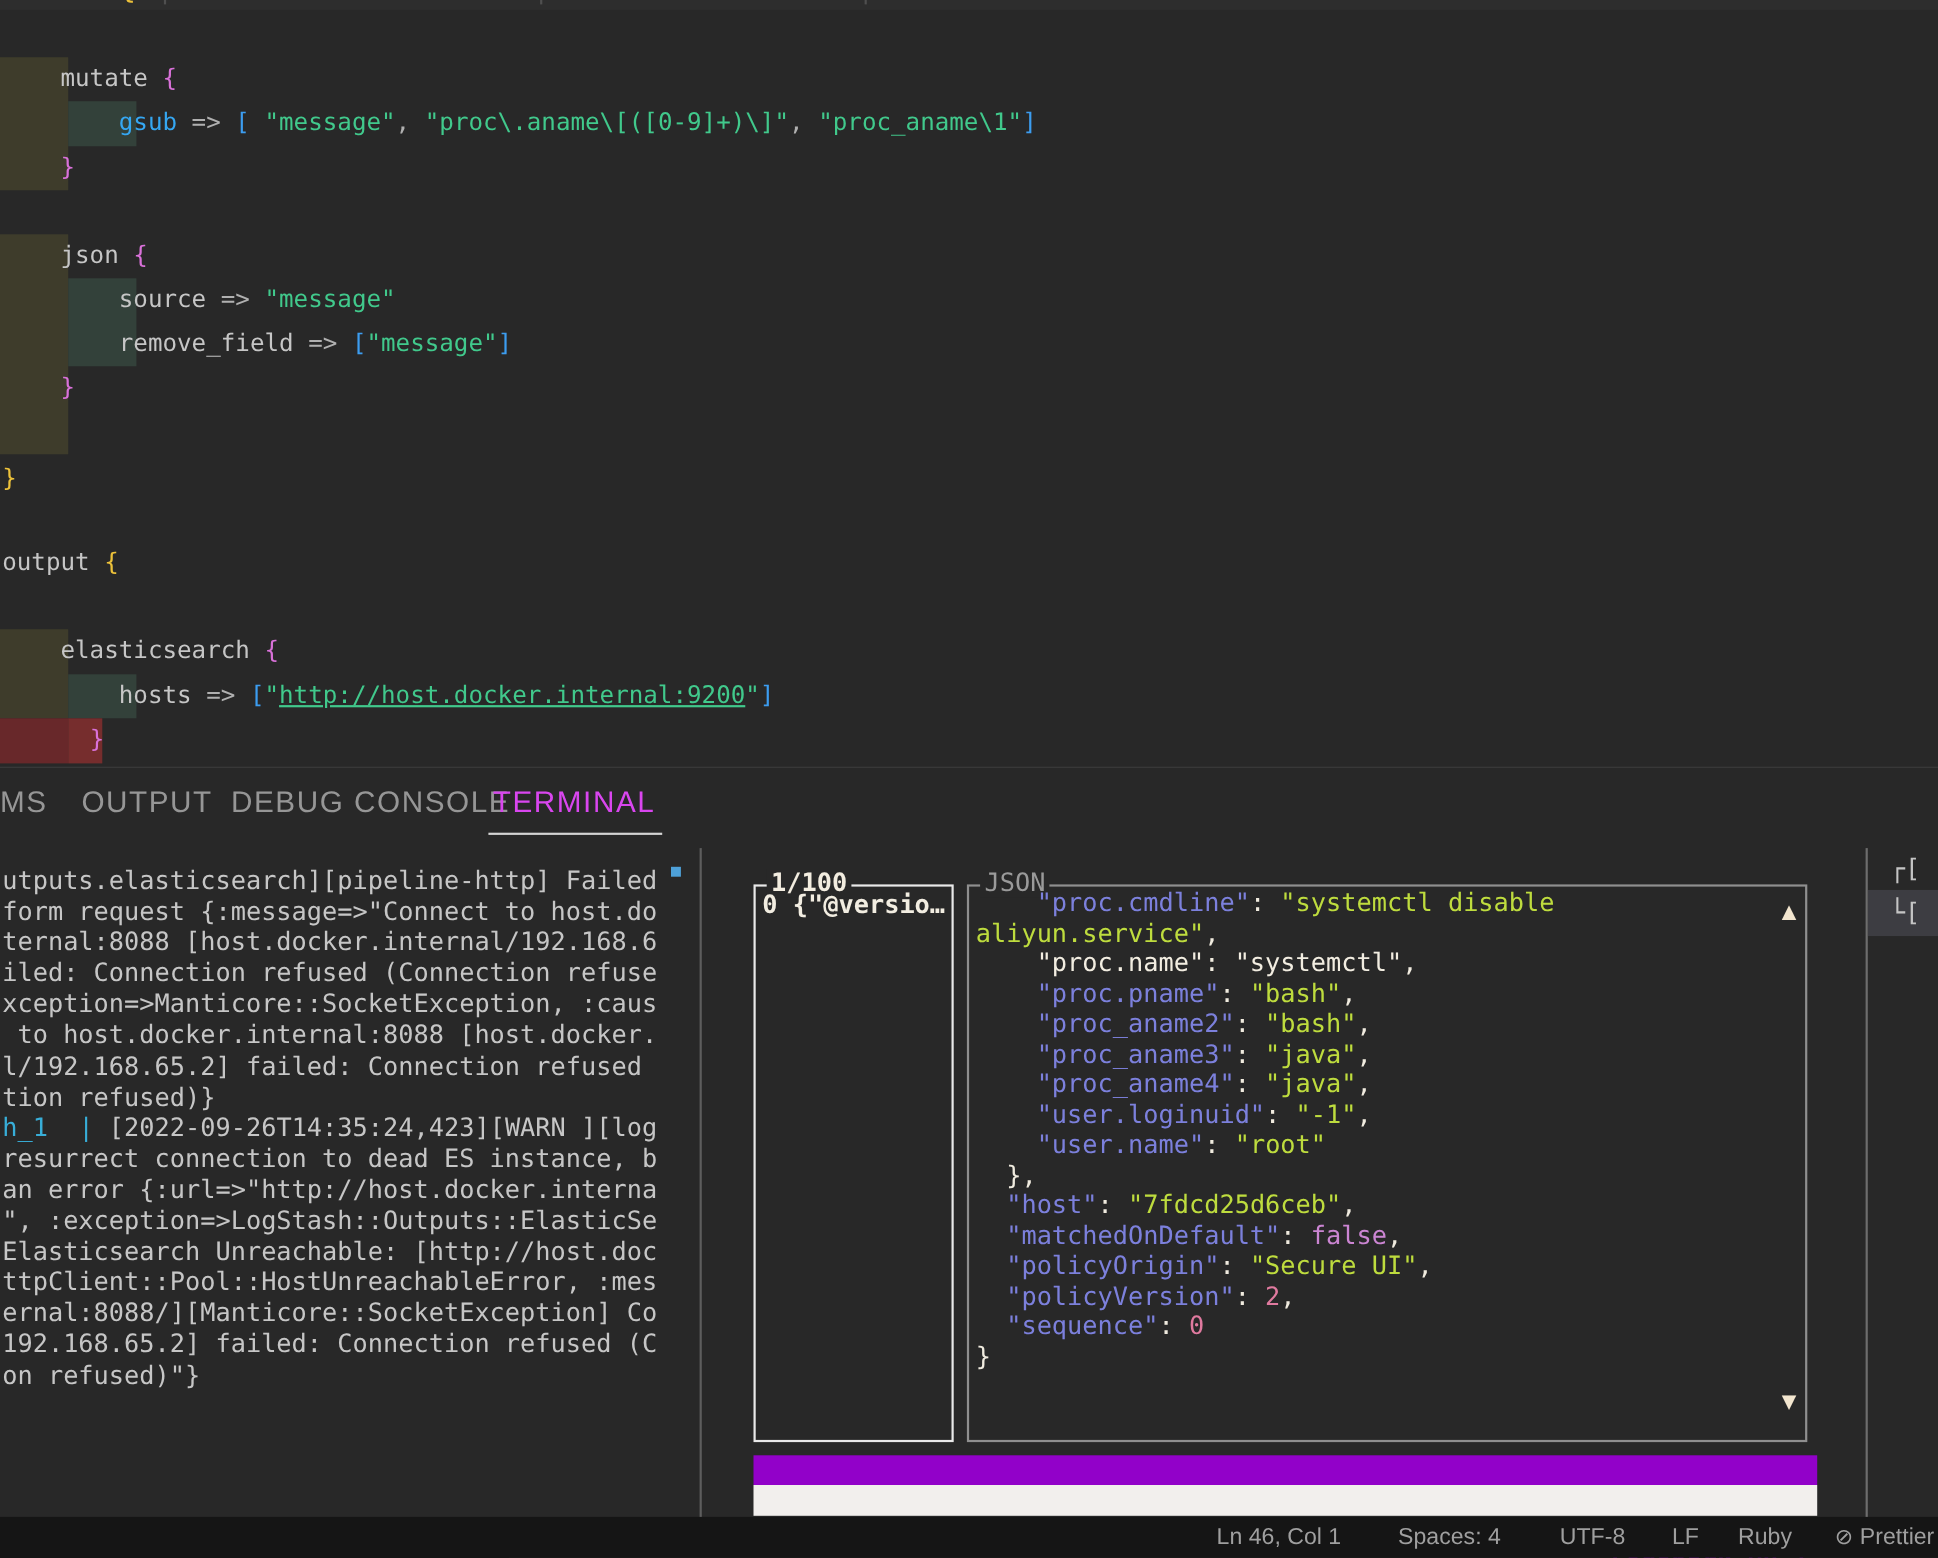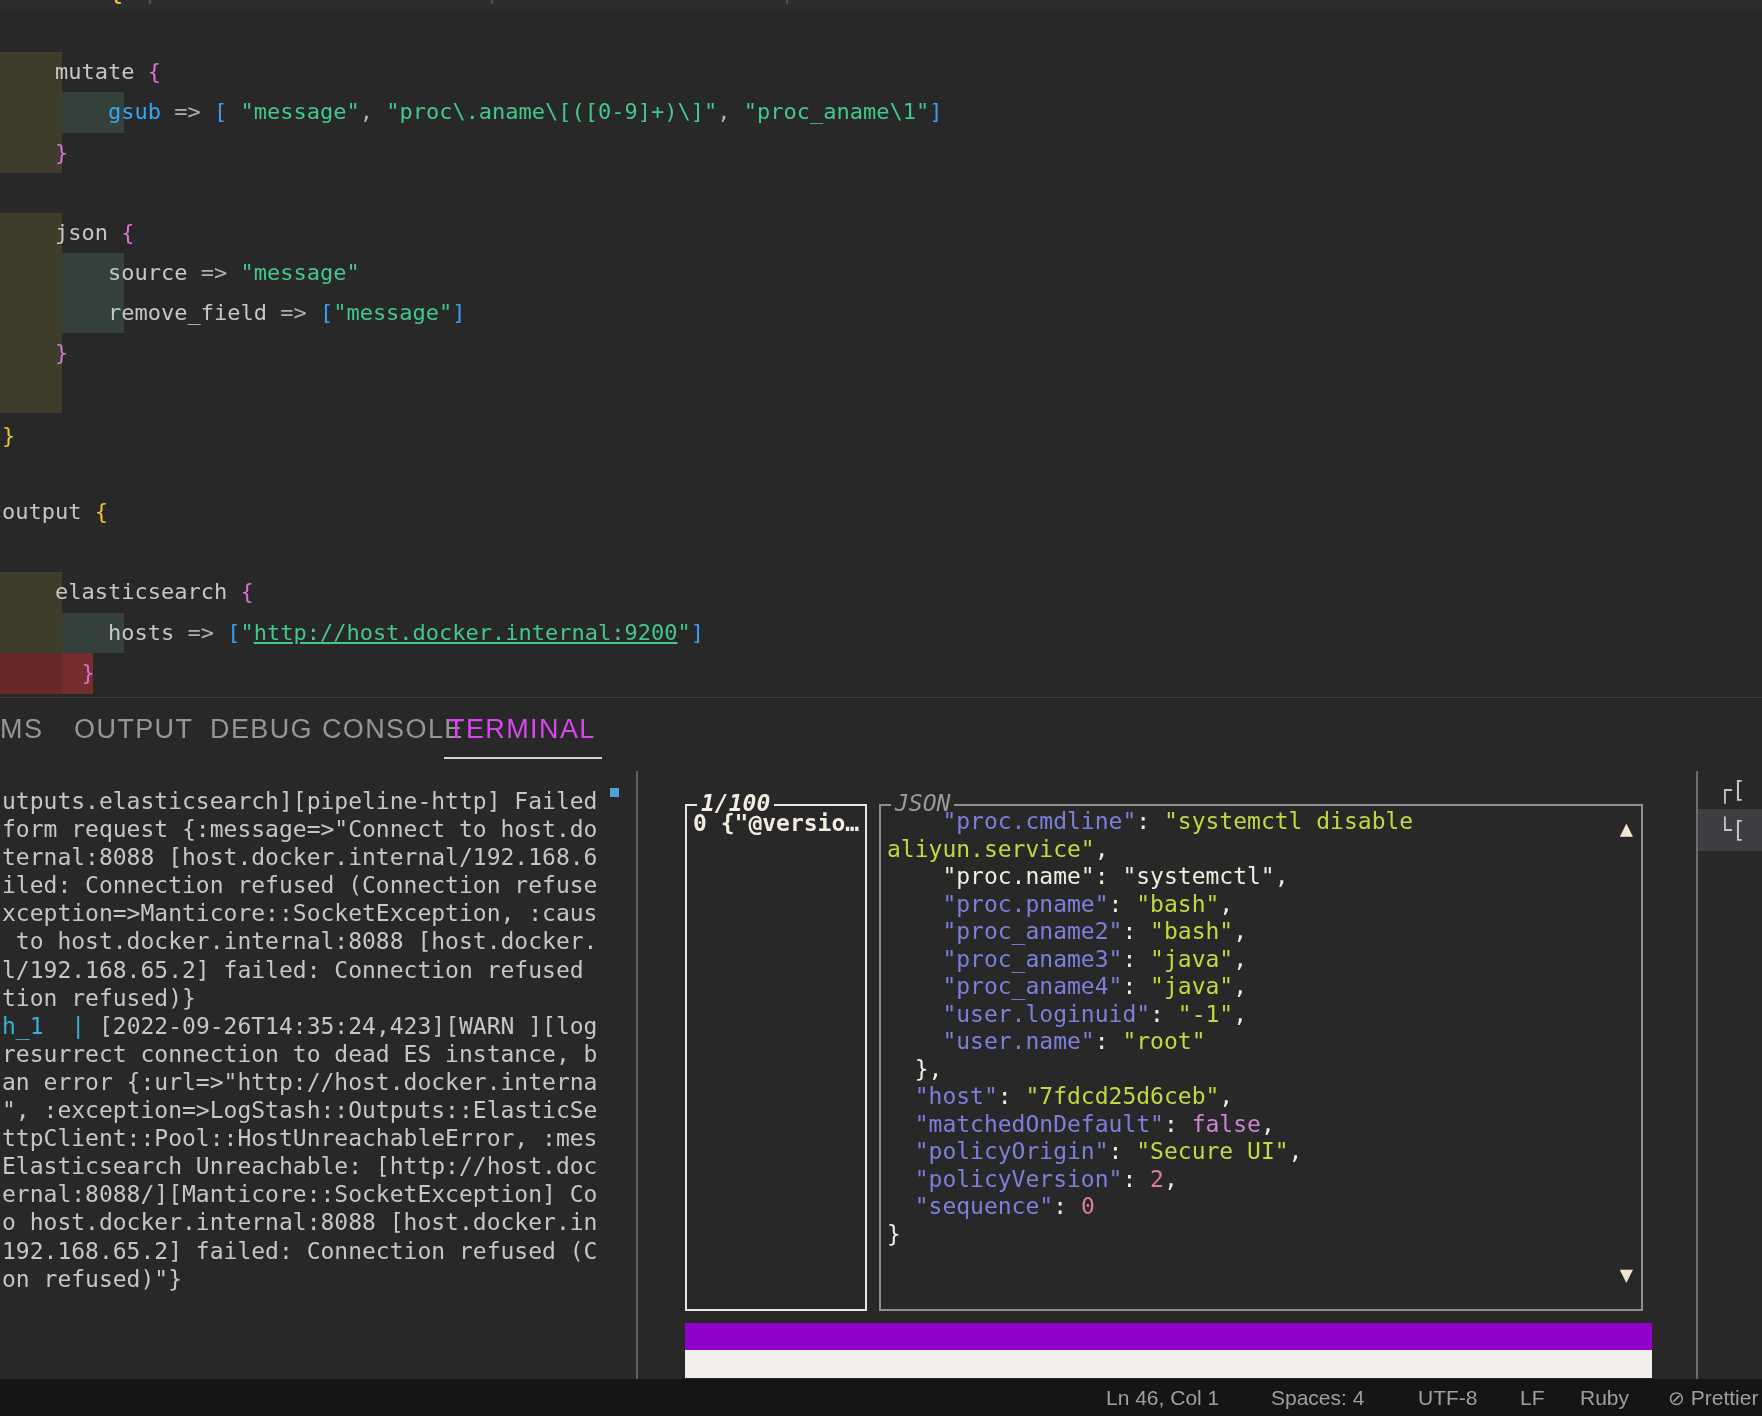--- a/index.html
+++ b/index.html
@@ -30,21 +30,21 @@
   .log-pane .tline{height:28.1px;line-height:28.1px;white-space:pre;}
   .blue-dot{position:absolute;left:610px;top:17px;width:9px;height:9px;background:#4ea1d9;}
   .vsep{position:absolute;top:0;width:2px;height:609px;background:#5d5d5d;}
   .vsep.s1{left:636px;}
   .vsep.s2{left:1696px;background:#6d6d6d;}
   
   .tui{position:absolute;left:685px;top:0;width:967px;height:609px;font-size:23px;}
   .box{position:absolute;top:33px;height:507px;box-sizing:border-box;}
   .events-box{left:0;width:182px;border:2px solid #e9e9e9;}
   .json-box{left:194px;width:764px;border:2px solid #8f8f8f;}
-  .box-title{position:absolute;top:-16px;left:10px;padding:0 4px;background:#282828;font-size:23px;font-weight:bold;font-style:italic;}
+  .box-title{position:absolute;top:-16px;left:10px;padding:0 4px;background:#282828;font-size:23px;font-weight:bold;}
   .t-white{color:#f3ede0;}
   .t-gray{color:#9a9a9a;font-weight:normal;}
   .events-entry{position:absolute;left:6px;top:4px;white-space:pre;font-weight:bold;}
   .json-lines{position:absolute;left:6px;top:2px;right:26px;overflow:hidden;}
   .json-lines .tline{height:27.5px;line-height:27.5px;white-space:pre;}
   .arr{position:absolute;right:8px;color:#f3e6cf;font-size:22px;cursor:pointer;}
   .arr.up{top:10px;}
   .arr.dn{bottom:22px;}
   .pbar{position:absolute;left:0;top:552px;width:967px;height:27px;line-height:27px;background:#9201c9;white-space:pre;}
   .pbar .pright{position:absolute;right:8px;color:#f6f2ec;font-weight:bold;}
@@ -136,24 +136,23 @@
           <div class="tline"><span class="c-fg">ternal:8088 [host.docker.internal/192.168.6</span></div>
           <div class="tline"><span class="c-fg">iled: Connection refused (Connection refuse</span></div>
           <div class="tline"><span class="c-fg">xception=&gt;Manticore::SocketException, :caus</span></div>
           <div class="tline"><span class="c-fg"> to host.docker.internal:8088 [host.docker.</span></div>
           <div class="tline"><span class="c-fg">l/192.168.65.2] failed: Connection refused</span></div>
           <div class="tline"><span class="c-fg">tion refused)}</span></div>
           <div class="tline"><span class="c-cyan">h_1</span><span class="c-fg">  </span><span class="c-cyan">|</span><span class="c-fg"> [2022-09-26T14:35:24,423][WARN ][log</span></div>
           <div class="tline"><span class="c-fg">resurrect connection to dead ES instance, b</span></div>
           <div class="tline"><span class="c-fg">an error {:url=&gt;"http://host.docker.interna</span></div>
           <div class="tline"><span class="c-fg">", :exception=&gt;LogStash::Outputs::ElasticSe</span></div>
+          <div class="tline"><span class="c-fg">Elasticsearch Unreachable: [http://host.doc</span></div>
           <div class="tline"><span class="c-fg">ttpClient::Pool::HostUnreachableError, :mes</span></div>
-          <div class="tline"><span class="c-fg">Elasticsearch Unreachable: [http://host.doc</span></div>
           <div class="tline"><span class="c-fg">ernal:8088/][Manticore::SocketException] Co</span></div>
-          <div class="tline"><span class="c-fg">o host.docker.internal:8088 [host.docker.in</span></div>
           <div class="tline"><span class="c-fg">192.168.65.2] failed: Connection refused (C</span></div>
           <div class="tline"><span class="c-fg">on refused)"}</span></div>
         </div>
       <div class="blue-dot"></div>
       <div class="vsep s1"></div>
 
       <div class="tui">
         <div class="box events-box">
           <span class="box-title t-white">1/100</span>
           <div class="events-entry"><span class="c-ew">0 {"@versio…</span></div>

